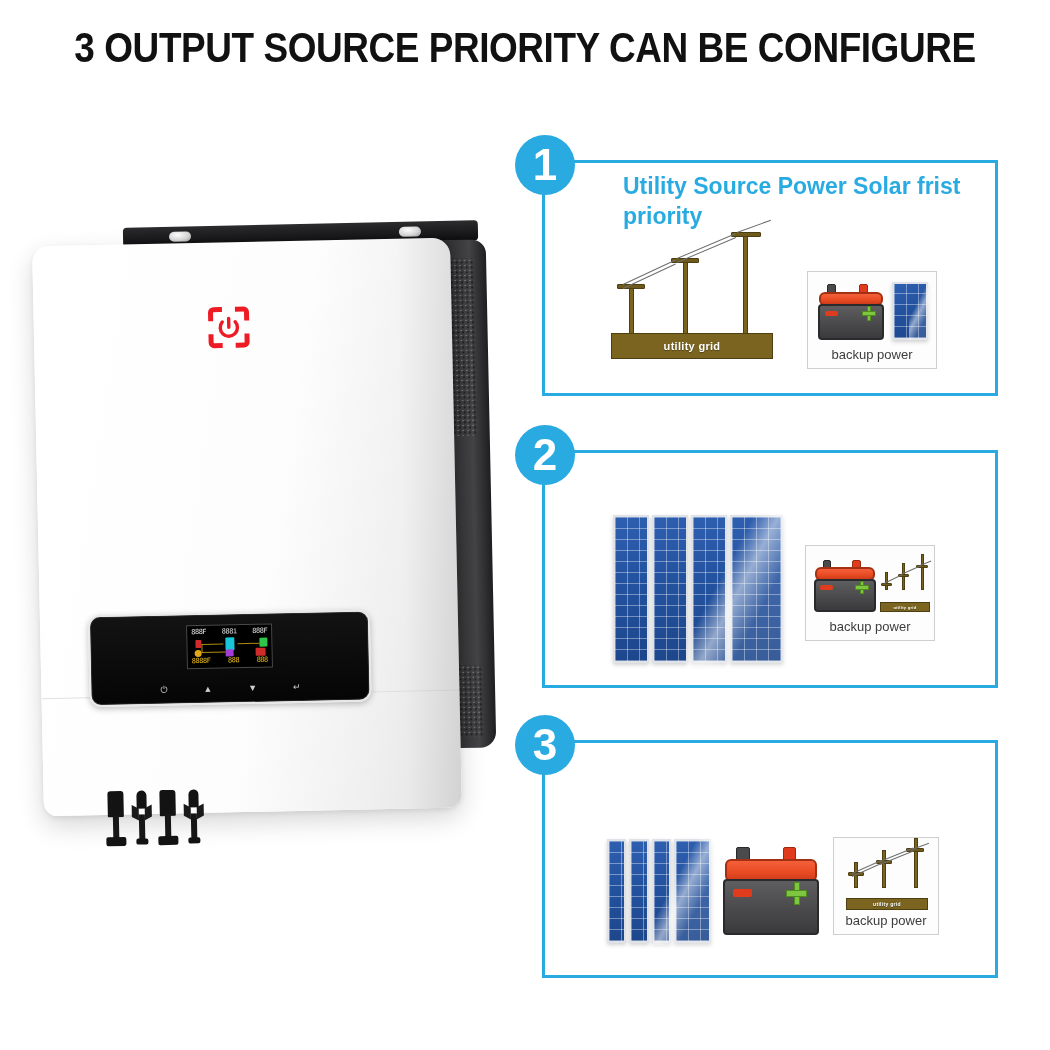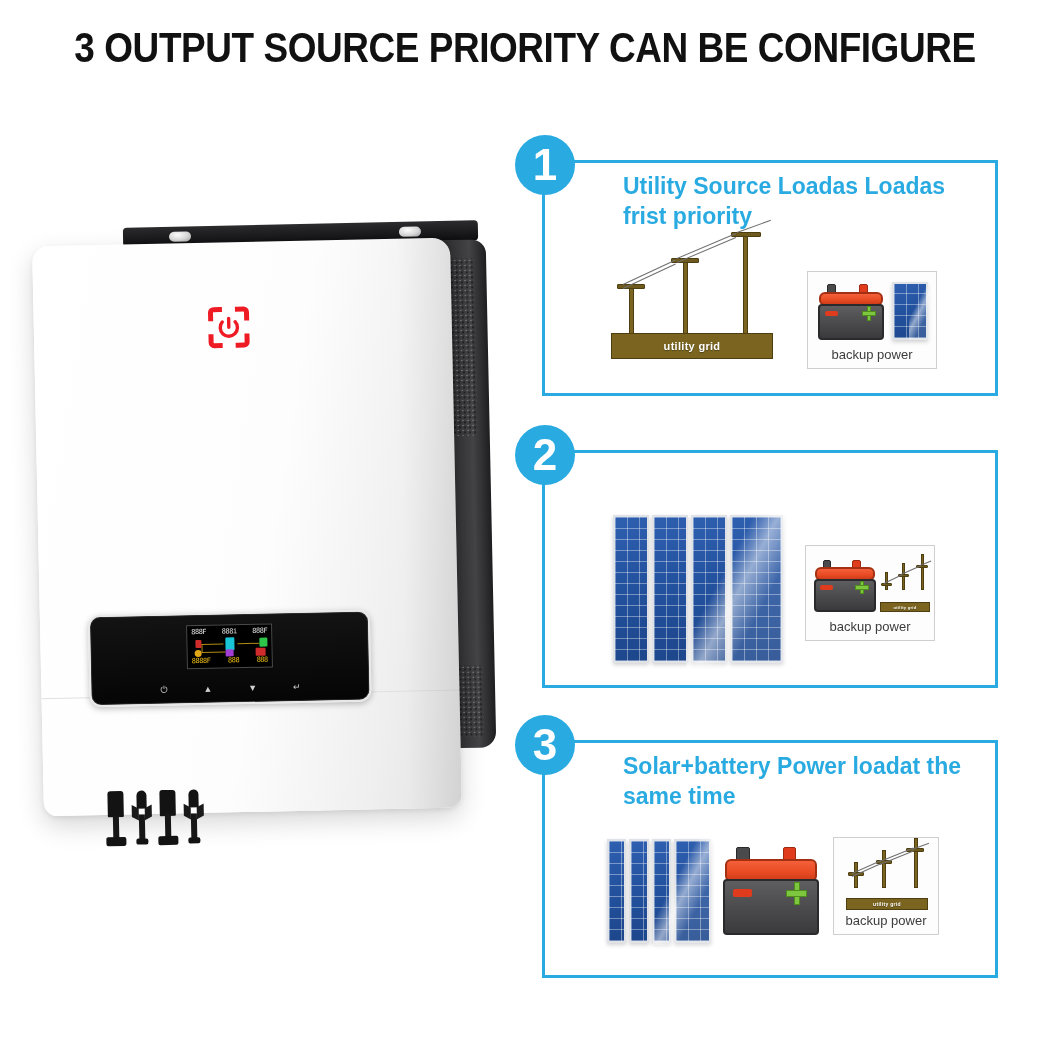--- a/index.html
+++ b/index.html
@@ -325,21 +325,21 @@
         <div class="wing l"></div>
         <div class="wing r"></div>
         <div class="stem"></div>
         <div class="foot"></div>
     </div>
   </div>
 </div>
 
 <div class="card" id="card-1">
   <div class="badge">1</div>
-  <div class="card-title">Utility Source Loadas Loadas frist priority</div>
+  <div class="card-title">Utility Source Power Solar frist priority</div>
 
   <div class="card-art">
 
     <div class="grid-art" style="left:66px;top:78px;width:162px;height:118px;">
       <div class="pole" style="left:18px;height:52px;"></div>
       <div class="pole" style="left:72px;height:78px;"></div>
       <div class="pole" style="left:132px;height:104px;"></div>
       <div class="cross" style="left:6px;bottom:70px;width:28px;"></div>
       <div class="cross" style="left:60px;bottom:96px;width:28px;"></div>
       <div class="cross" style="left:120px;bottom:122px;width:30px;"></div>
@@ -409,21 +409,20 @@
         </div>
       </div>
 
       <span class="backup-label">backup power</span>
     </div>
   </div>
 </div>
 
 <div class="card" id="card-3">
   <div class="badge">3</div>
-  <div class="card-title">Solar+battery Power loadat the same time</div>
 
   <div class="card-art">
 
     <div class="panel-array" style="left:62px;top:96px;width:104px;height:104px;">
       <div class="panel-col"></div>
       <div class="panel-col"></div>
       <div class="panel-col"></div>
       <div class="panel-col" style="flex:2.1;"></div>
       <div class="glare"></div>
     </div>

